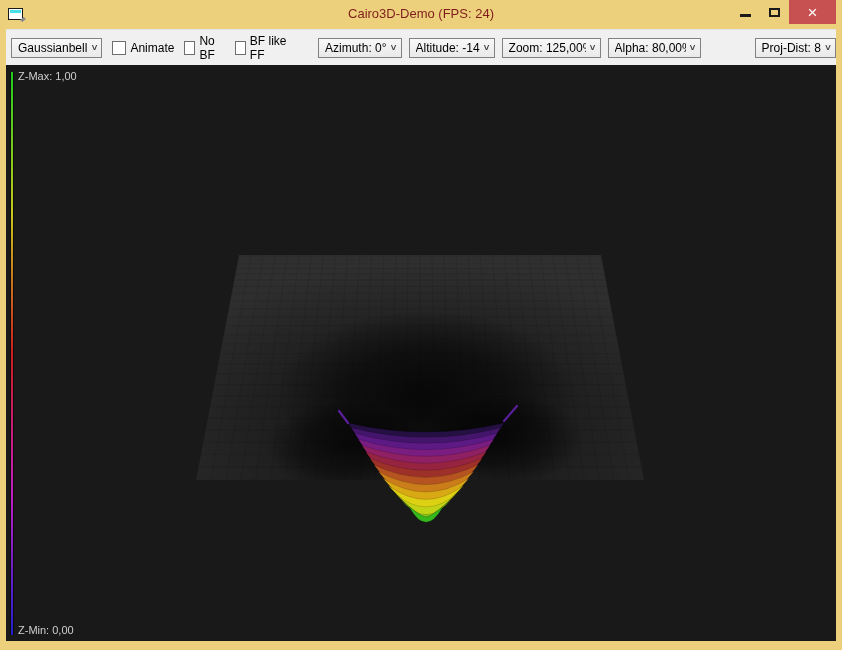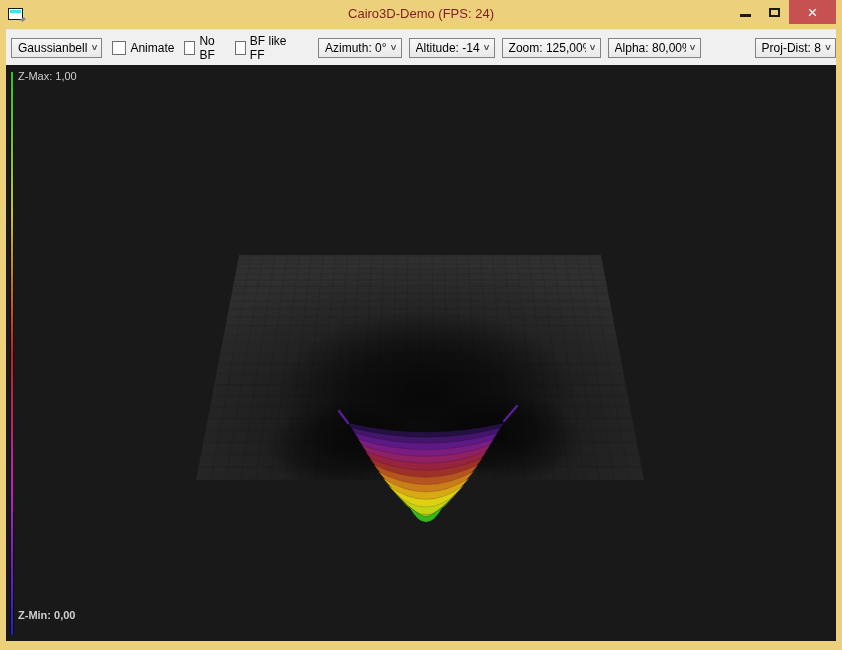--- a/index.html
+++ b/index.html
@@ -40,21 +40,21 @@
   .check { display:flex; align-items:center; gap:4px; margin-left:3px; }
   .checkbox { width:14px; height:14px; background:#ffffff; border:1px solid #6e6e6e; }
 
   
   .canvas { margin:0 6px; height:576px; background:#191919; position:relative; overflow:hidden; }
   #scene { position:absolute; left:0; top:0; width:830px; height:576px; }
   .legend-bar { position:absolute; left:4px; top:7px; width:4px; height:563px;
                 border-left:1px solid #0c0c0c; border-right:1px solid #0c0c0c; }
   .zlabel { position:absolute; left:12px; font-size:11px; color:#cfcfcf; }
   .zmax { top:5px; }
-  .zmin { bottom:20px;font-weight:bold; }
+  .zmin { bottom:5px; }
 </style>
 </head>
 <body>
 
 <div class="window">
 
   <div class="titlebar">
     <div class="app-icon">
       <div class="stripe"></div>
       <div class="pen"></div>

